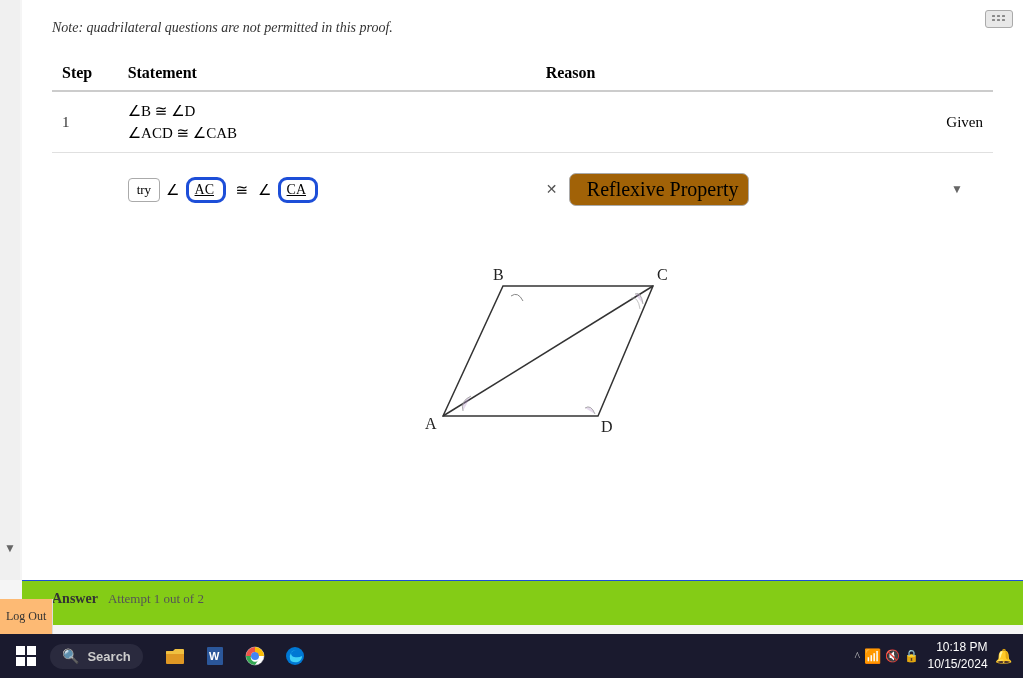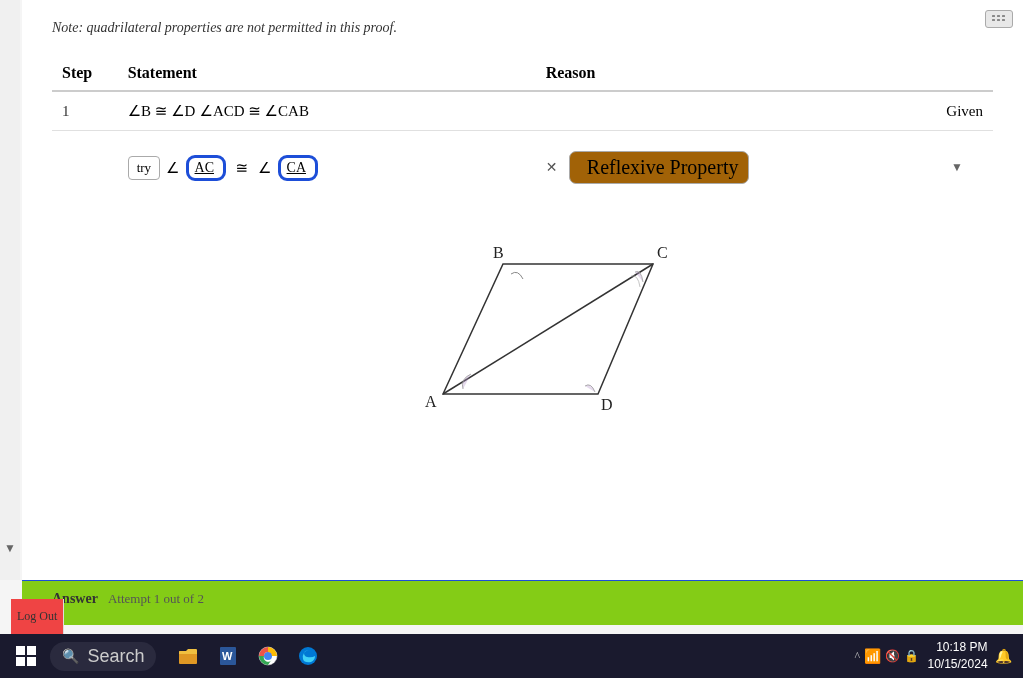--- a/index.html
+++ b/index.html
@@ -62,21 +62,21 @@
     }
 
     .reason-cell {
       width: 350px;
       position: relative;
       text-align: right;
     }
 
     .statement-lines {
       display: flex;
-      flex-direction: row;
+      flex-direction: column;
       gap: 4px;
     }
 
     .math-line {
       font-size: 15px;
     }
 
     .try-row td {
       padding-top: 20px;
       padding-bottom: 10px;
@@ -225,22 +225,23 @@
       border-radius: 20px;
       display: flex;
       align-items: center;
       padding: 4px 12px;
       gap: 8px;
       cursor: pointer;
     }
 
     .taskbar-search-text {
       color: #ccc;
-      font-size: 18px;
+      font-size: 13px;
       font-family: Arial, sans-serif;
+      font-weight: bold;
     }
 
     .taskbar-apps {
       display: flex;
       align-items: center;
       gap: 8px;
       margin-left: 8px;
     }
 
     .taskbar-app {
@@ -290,27 +291,27 @@
 
     .sidebar-arrow {
       font-size: 12px;
       color: #666;
       cursor: pointer;
       margin: 4px 0;
     }
 
     .logout-area {
       position: fixed;
-      left: 11px;
+      left: 0;
       bottom: 44px;
       padding: 10px 6px;
       font-size: 12px;
       color: #333;
       cursor: pointer;
-      background: #ef4444;
+      background: #fdba74;
       border-right: 1px solid #ddd;
     }
 
     
     .page-frame {
       display: flex;
       flex-direction: column;
       height: 678px;
     }
 
@@ -340,21 +341,21 @@
 <div class="page-frame">
   <div class="content-wrapper">
 
     <div class="sidebar-left">
       <span class="sidebar-arrow">▼</span>
     </div>
 
     <div class="main-content" style="margin-left: 22px;">
 
       <p class="note">
-        <span>Note: quadrilateral properties are </span><em>not</em><span> permitted in this proof.</span>
+        <span>Note: quadrilateral questions are </span><em>not</em><span> permitted in this proof.</span>
       </p>
 
       <table class="proof-table">
         <thead>
           <tr>
             <th>Step</th>
             <th>Statement</th>
             <th>Reason</th>
           </tr>
         </thead>

